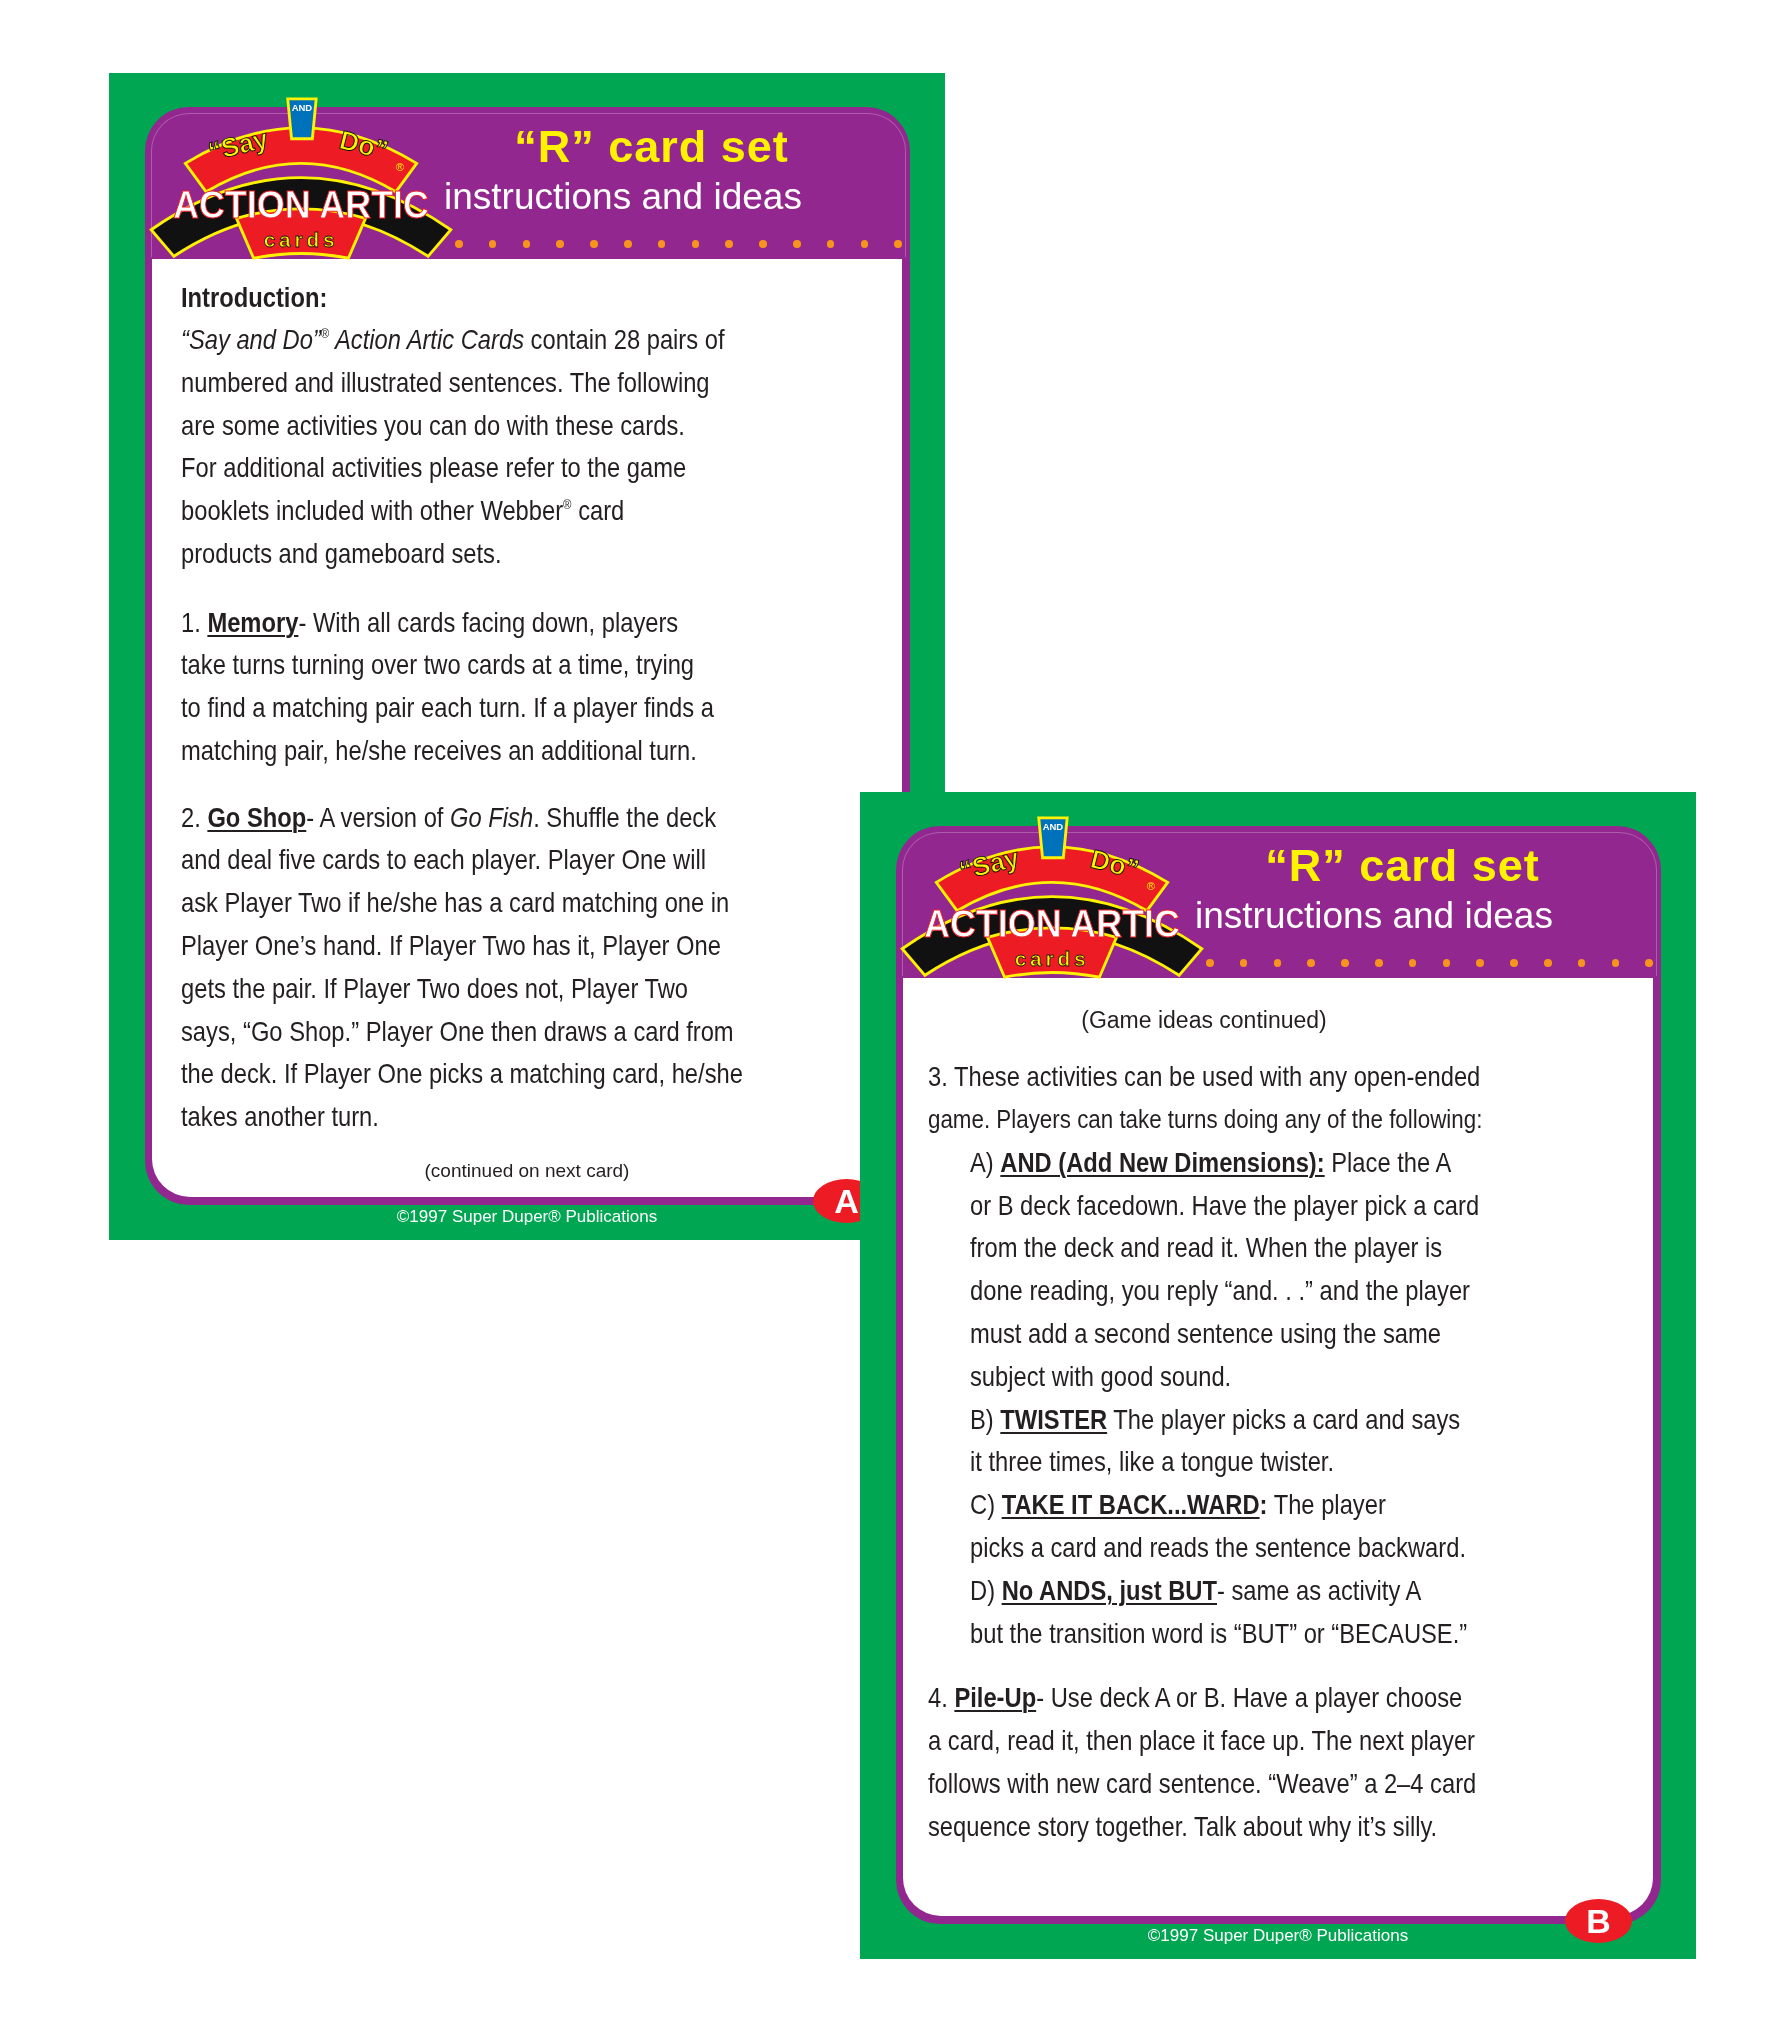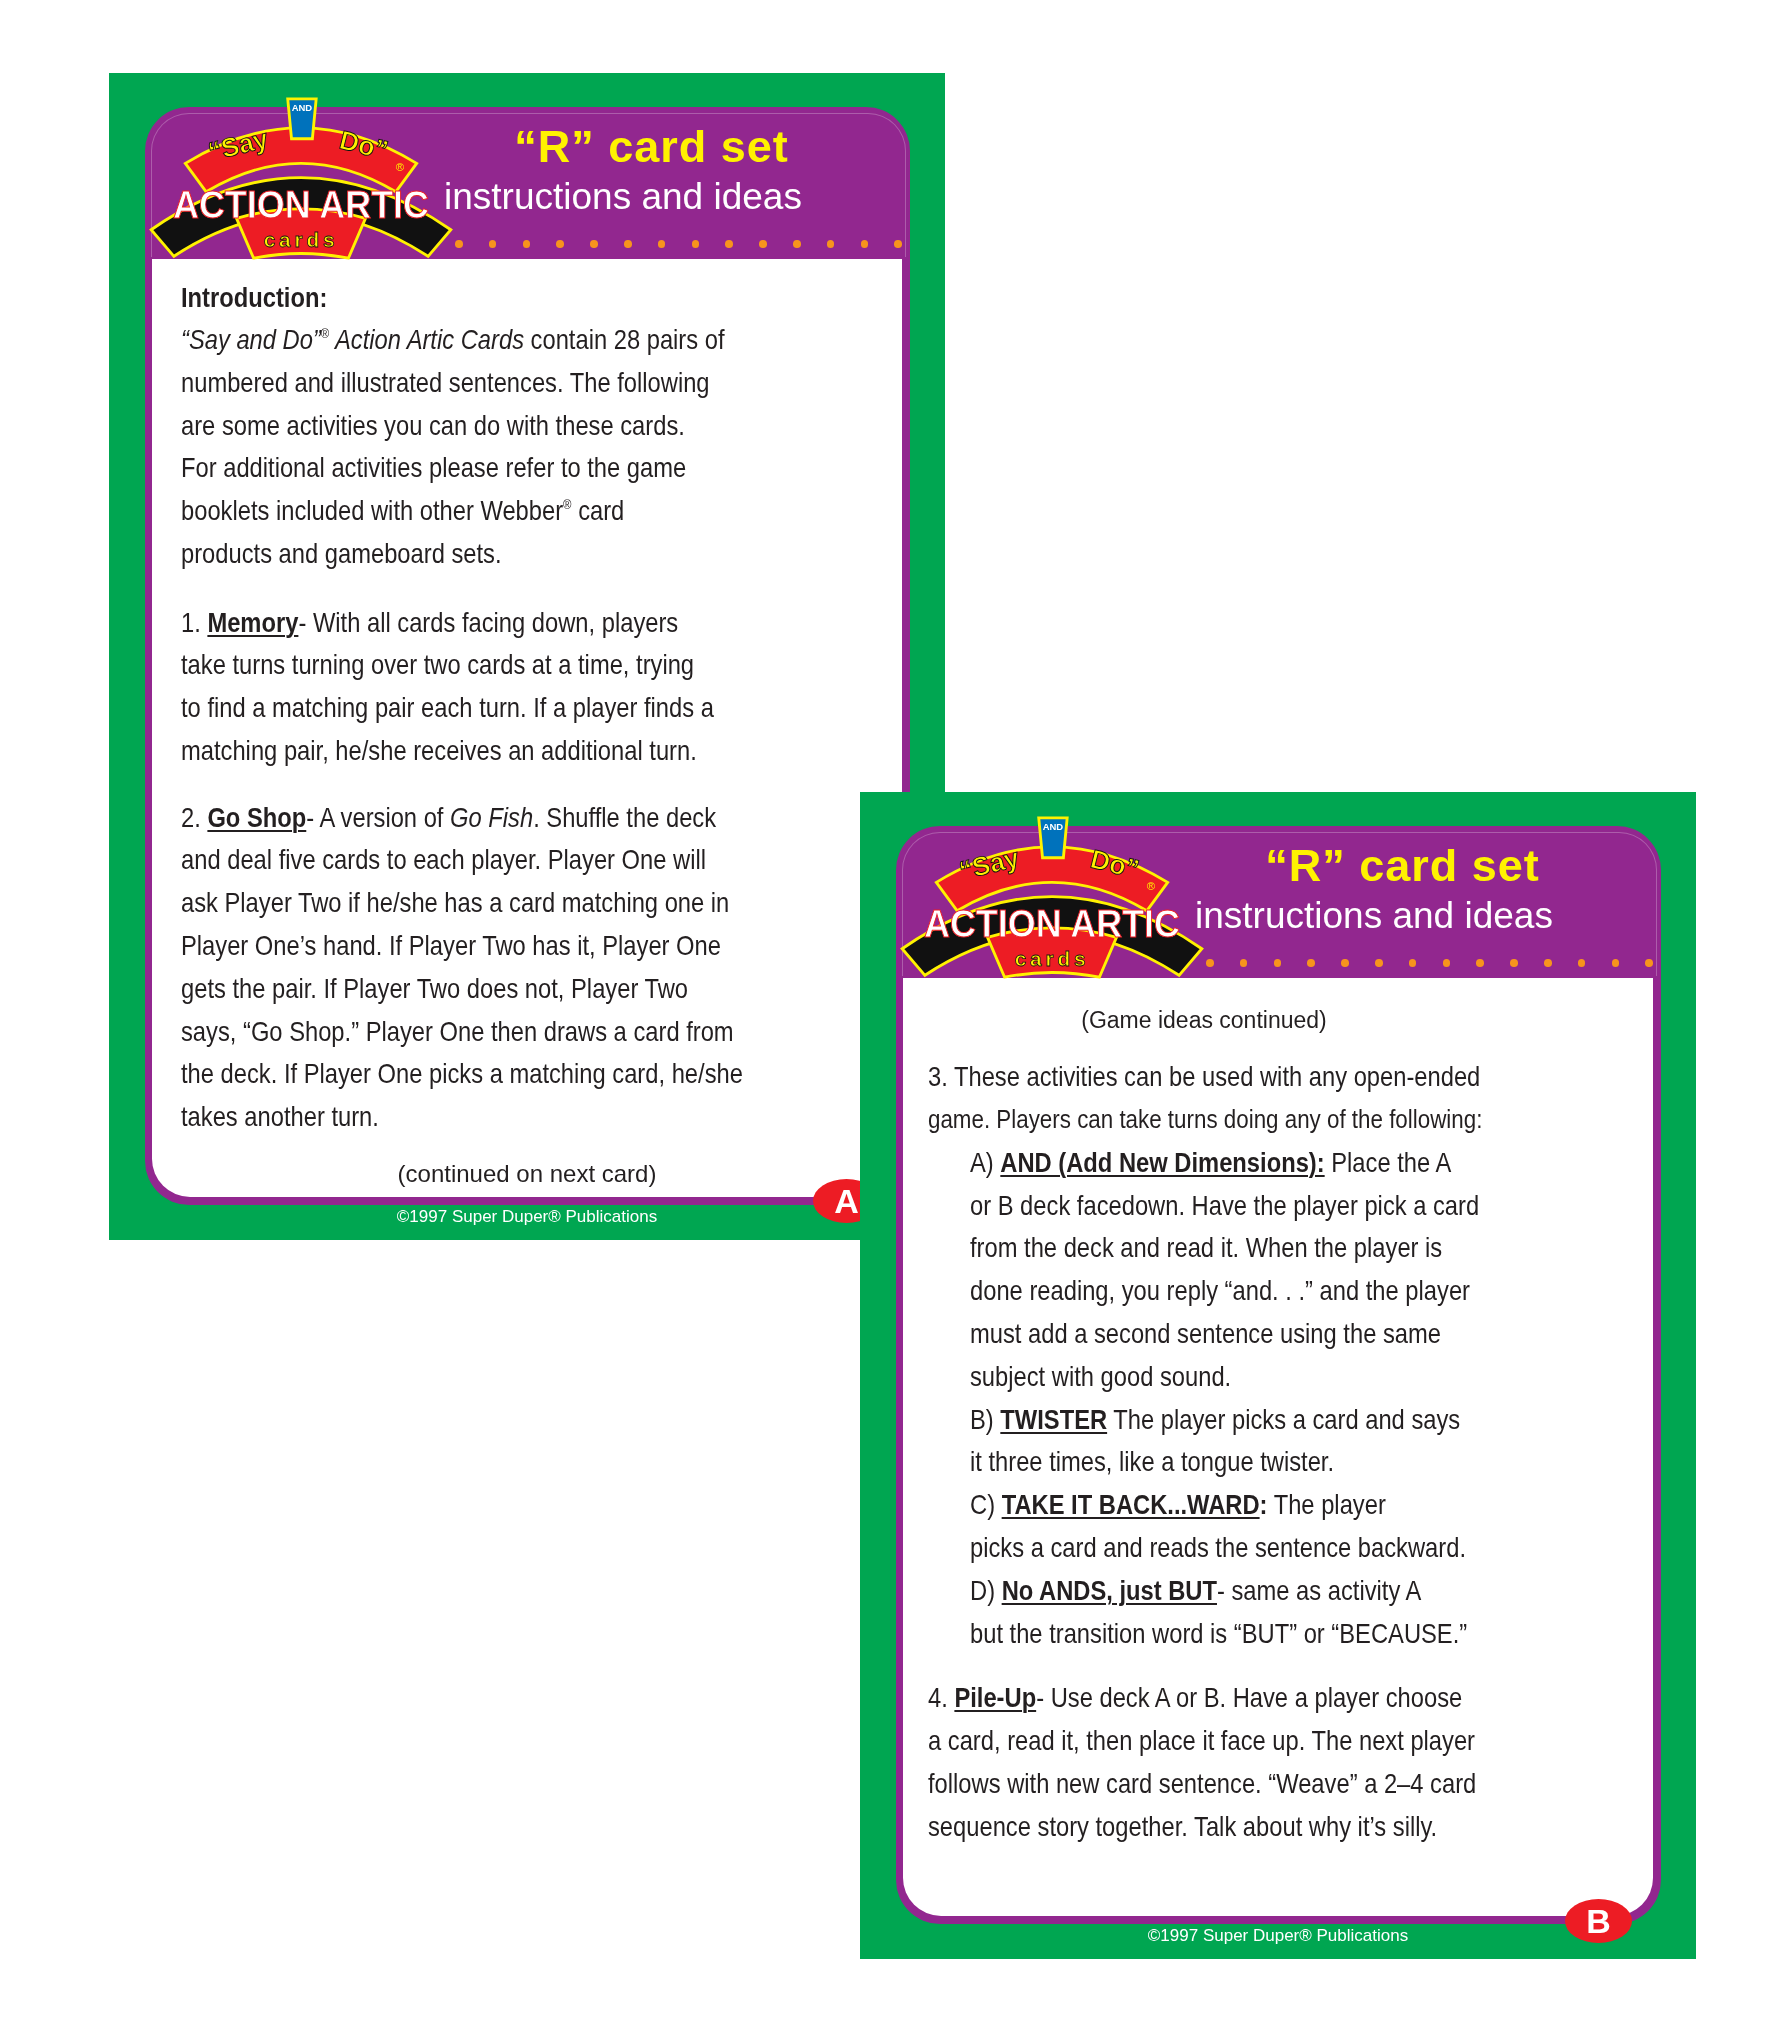--- a/index.html
+++ b/index.html
@@ -88,21 +88,21 @@
     <div class="line" style="top: 729px; transform: scaleX(0.86);"><span>2. </span><span class="b u">Go Shop</span><span>- A version of </span><span class="i">Go Fish</span><span>. Shuffle the deck</span></div>
     <div class="line" style="top: 771px; transform: scaleX(0.86);">and deal five cards to each player. Player One will</div>
     <div class="line" style="top: 814px; transform: scaleX(0.86);">ask Player Two if he/she has a card matching one in</div>
     <div class="line" style="top: 857px; transform: scaleX(0.86);">Player One’s hand. If Player Two has it, Player One</div>
     <div class="line" style="top: 900px; transform: scaleX(0.86);">gets the pair. If Player Two does not, Player Two</div>
     <div class="line" style="top: 943px; transform: scaleX(0.86);">says, “Go Shop.” Player One then draws a card from</div>
     <div class="line" style="top: 985px; transform: scaleX(0.86);">the deck. If Player One picks a matching card, he/she</div>
     <div class="line" style="top: 1028px; transform: scaleX(0.86);">takes another turn.</div>
   </div>
 
-  <div class="text center" style="left:43px;width:750px;top:1087px;font-size:24px;">(continued on next card)</div>
+  <div class="text center" style="left:43px;width:750px;top:1087px;font-size:19px;">(continued on next card)</div>
 
   <div class="copyright">©1997 Super Duper® Publications</div>
   <div class="badge">A</div>
 </div>
 
 <div class="card" id="card-b">
   <div class="frame"></div>
   <div class="frame-line"></div>
   <div class="body-area"></div>
 

